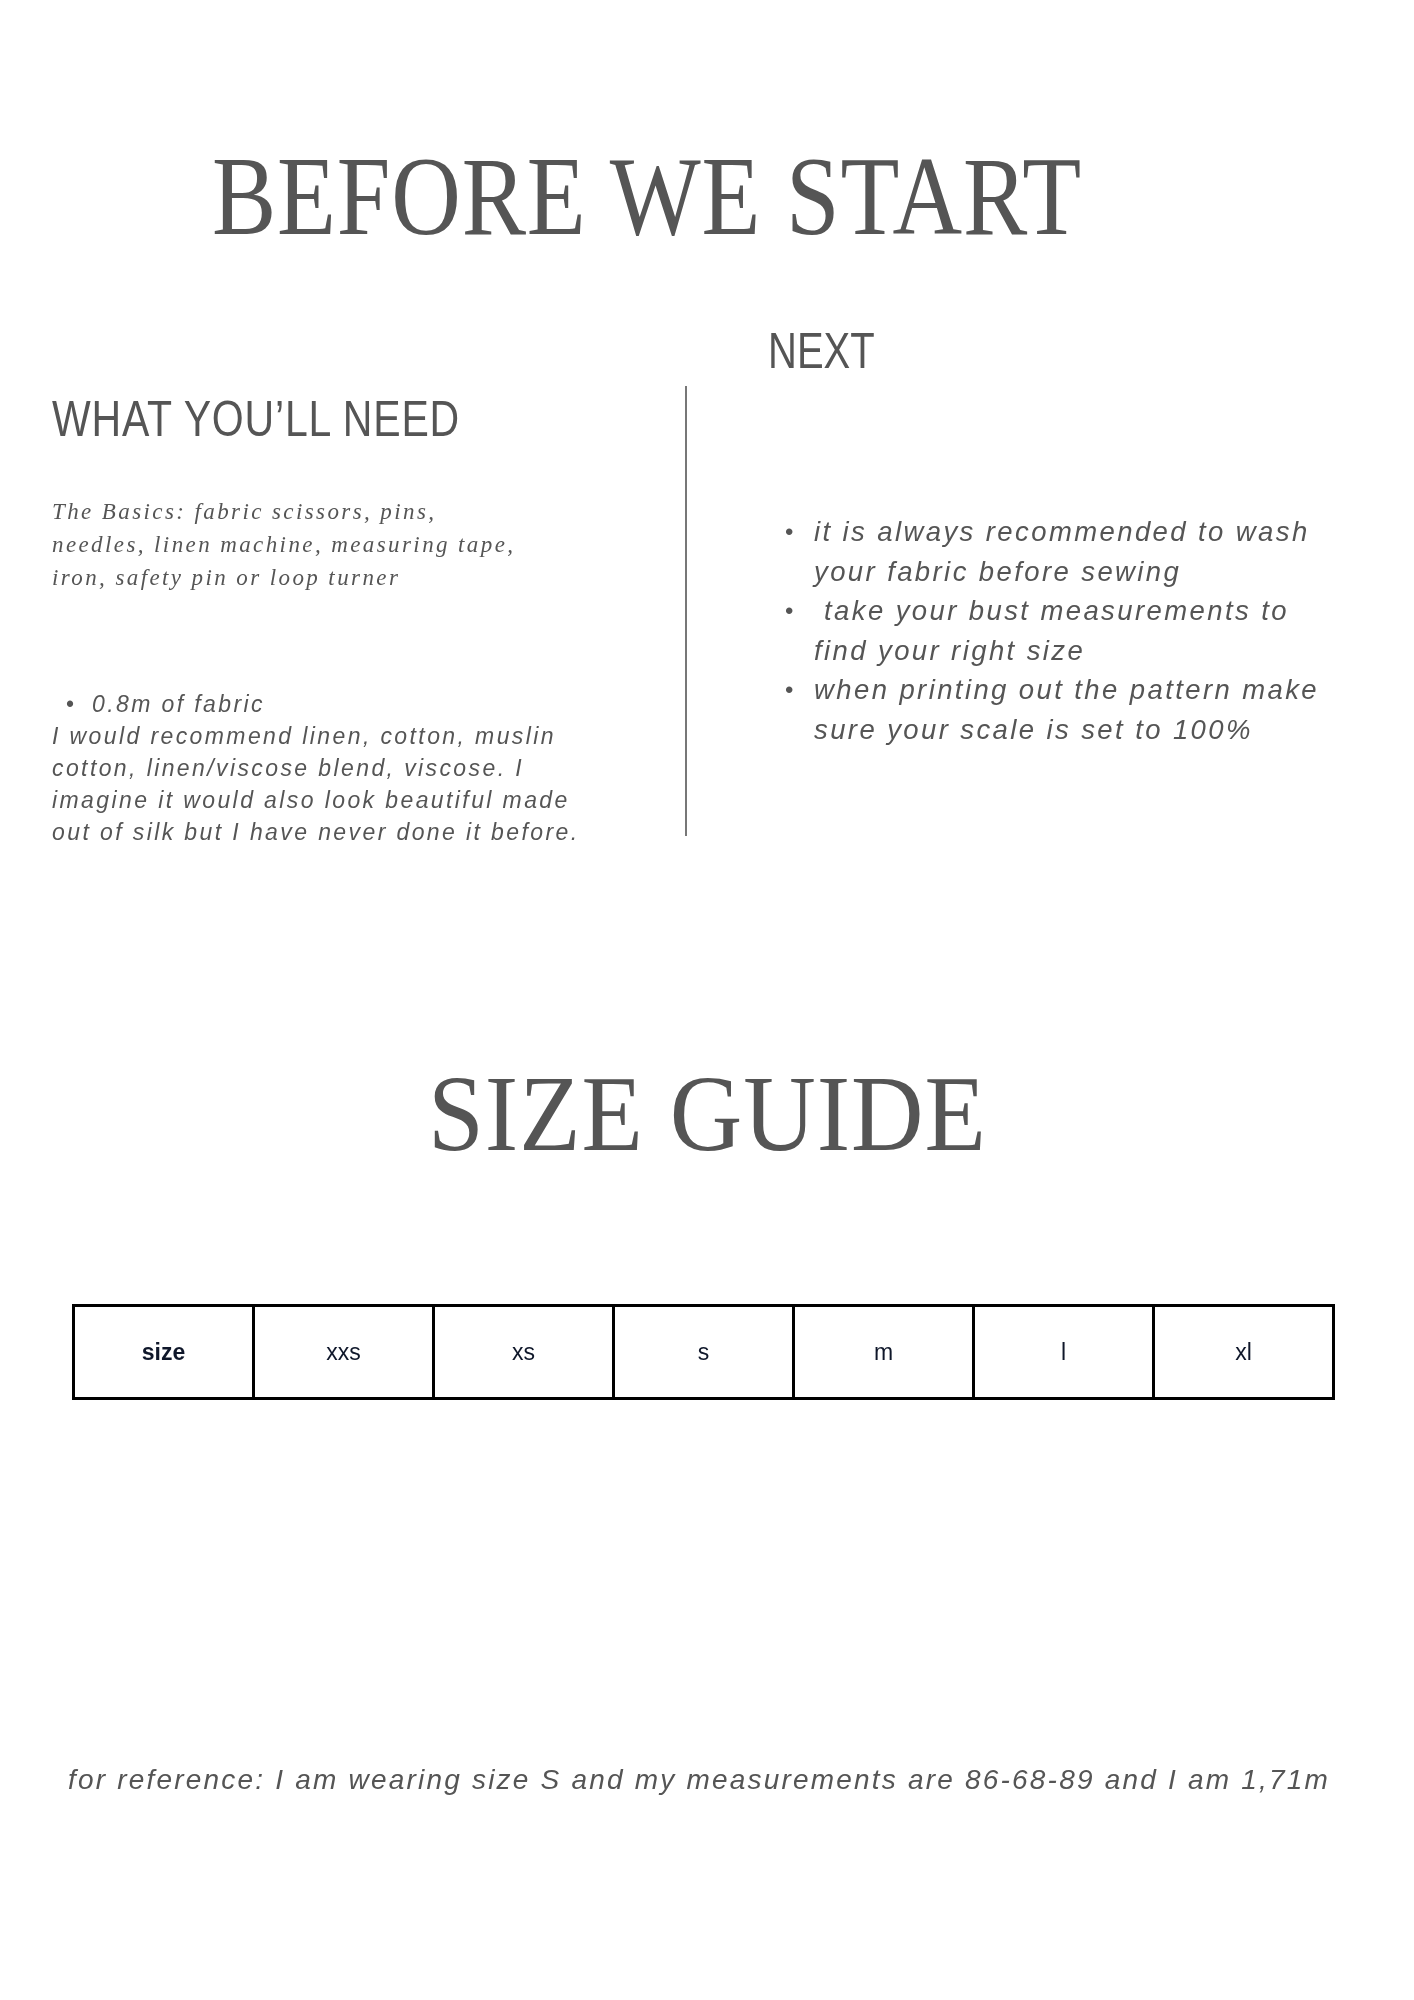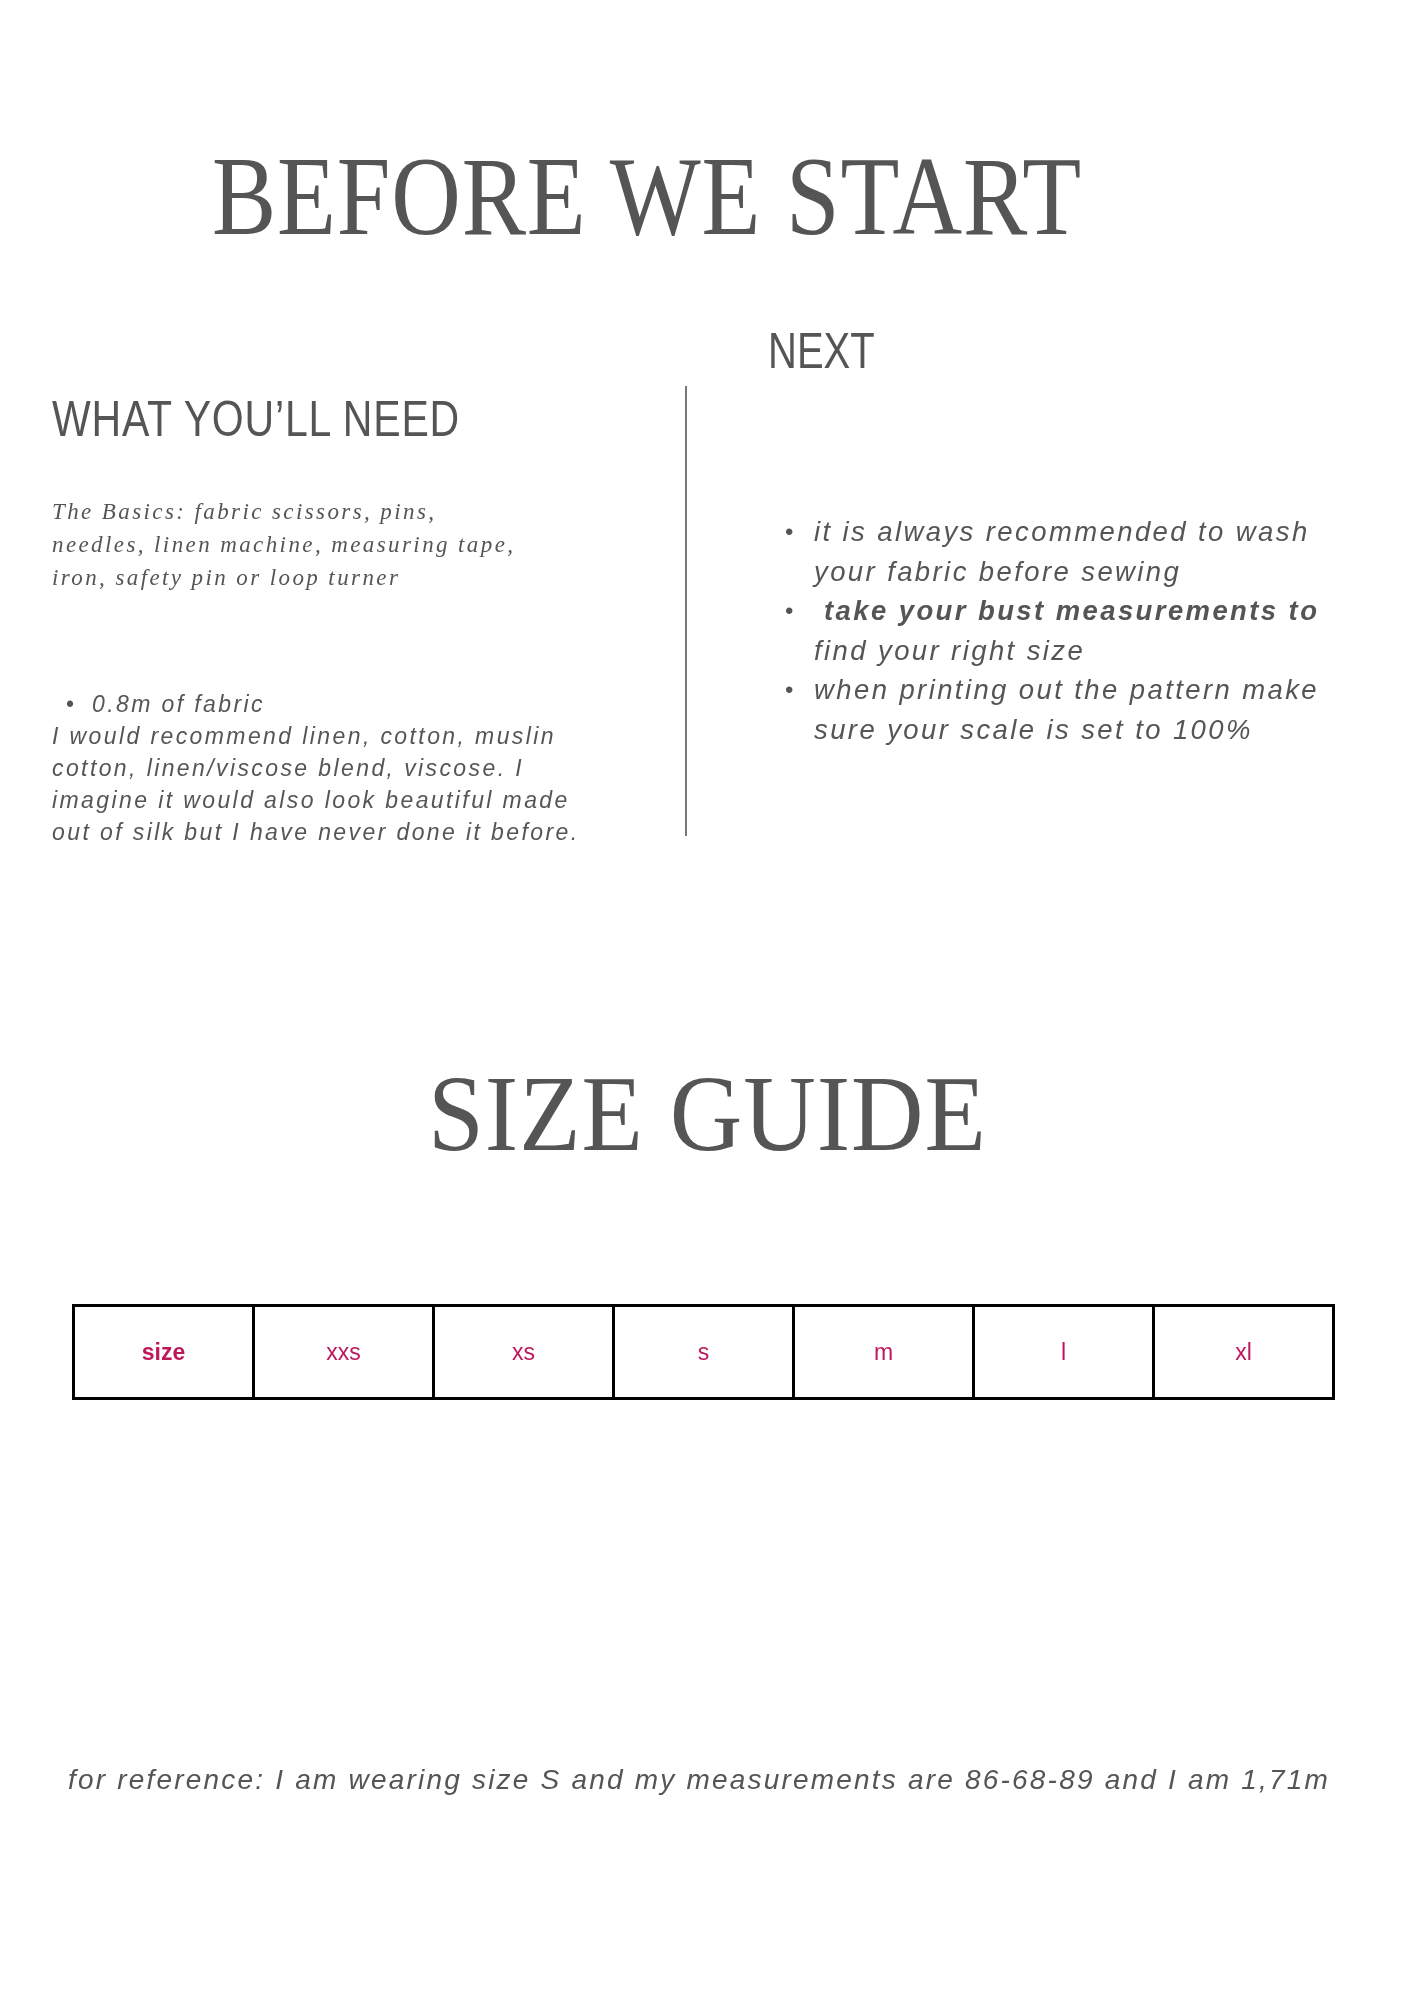--- a/index.html
+++ b/index.html
@@ -131,21 +131,21 @@
       top: 0;
       font-style: normal;
       font-size: 24px;
     }
 
     #size-table {
       left: 72px;
       top: 1304px;
       border-collapse: collapse;
       font-family: "Liberation Sans", "DejaVu Sans", sans-serif;
-      color: #be185d;
+      color: #0f172a;
       font-size: 23px;
     }
     #size-table td {
       border: 3px solid #000000;
       width: 177px;
       text-align: center;
       vertical-align: middle;
       padding: 0;
     }
     #size-table tr.head td { height: 90px; }
@@ -191,21 +191,21 @@
 </div>
 
 <ul id="next-list" class="abs body-italic">
   <li>
     <span class="bullet">•</span>
     <span class="line">it is always recommended to wash</span>
     <span class="line">your fabric before sewing</span>
   </li>
   <li>
     <span class="bullet">•</span>
-    <span class="line" style="white-space: pre; font-weight: bold;"> take your bust measurements to</span>
+    <span class="line" style="white-space: pre;"> take your bust measurements to</span>
     <span class="line">find your right size</span>
   </li>
   <li>
     <span class="bullet">•</span>
     <span class="line">when printing out the pattern make</span>
     <span class="line">sure your scale is set to 100%</span>
   </li>
 </ul>
 
 <h1 id="size-title" class="abs title-big">SIZE GUIDE</h1>

